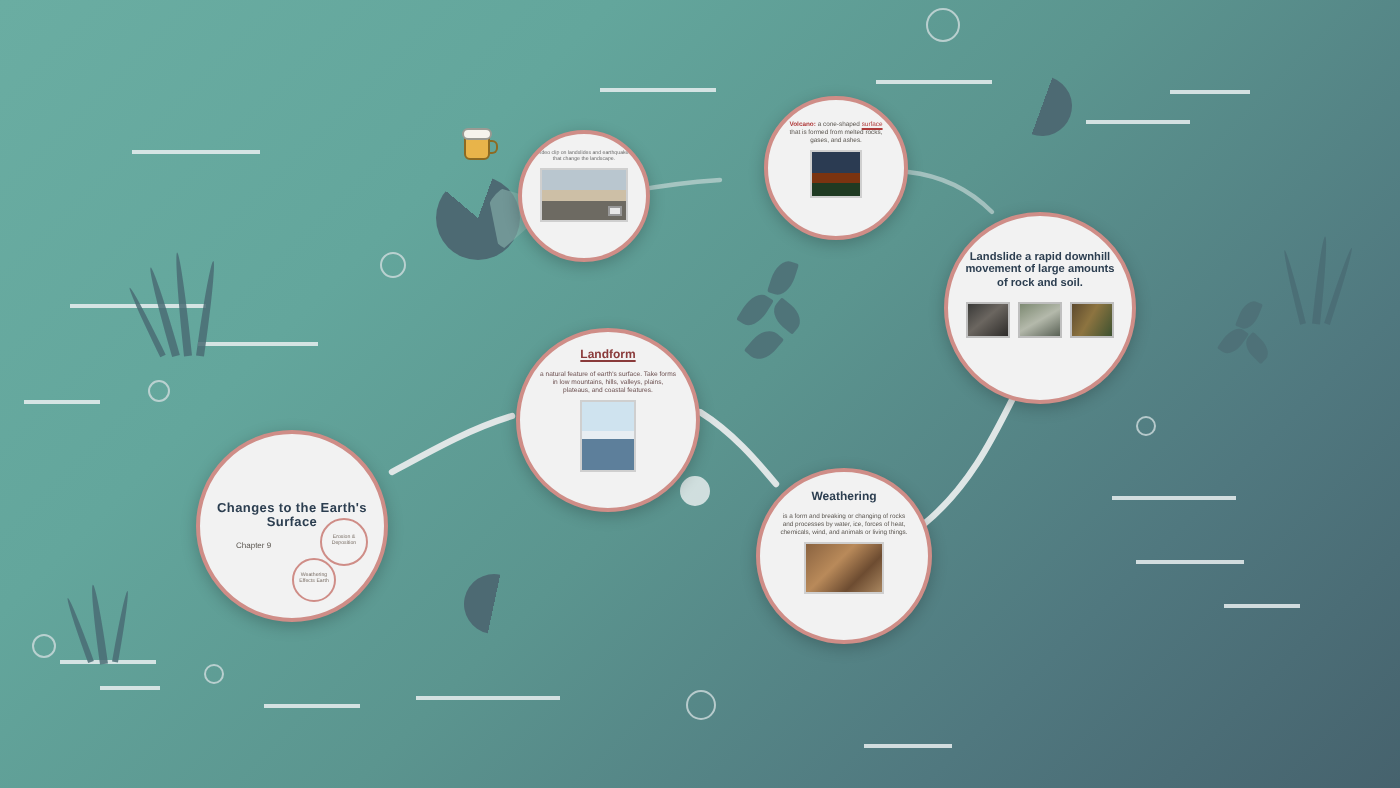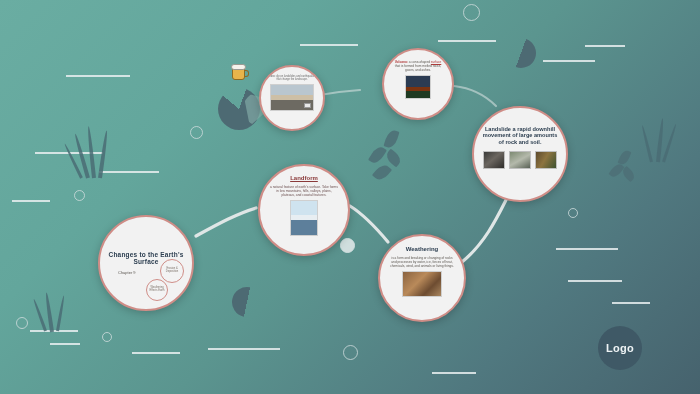--- a/index.html
+++ b/index.html
@@ -253,15 +253,14 @@
     <span class="photo ph-volcano"></span>
   </div>
 
   <div class="node" id="node-video">
     <div class="body">Video clip on landslides and earthquakes that change the landscape.</div>
     <span class="photo ph-video">
       <span class="vplay"></span>
     </span>
   </div>
 
-  <div id="logo">Logo</div>
 
 </div>
 
 </body></html>

